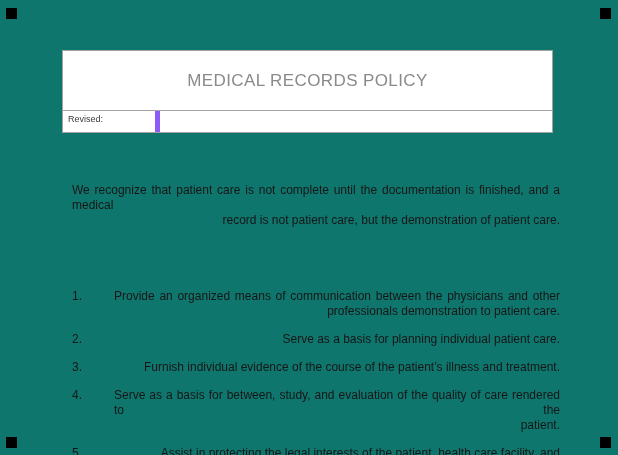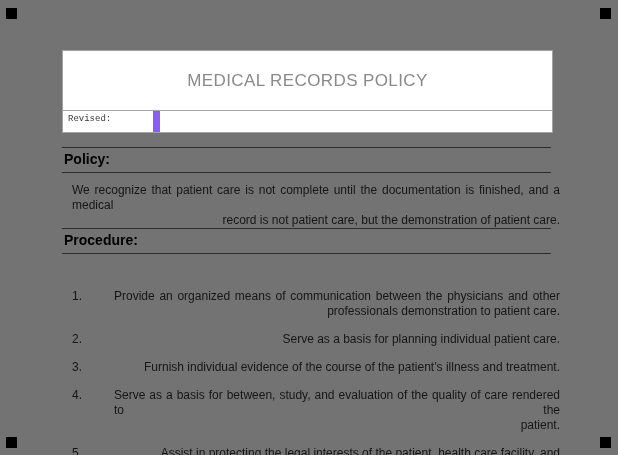--- a/index.html
+++ b/index.html
@@ -1,39 +1,39 @@
 <!DOCTYPE html>
 <html><head>
 <meta charset="utf-8">
 <style>
   html,body { margin:0; padding:0; background:#fff; }
   .page {
-    position:relative; width:618px; height:455px; background:#737373;
+    position:relative; width:618px; height:455px; background:#0f766e;
     font-family:"Liberation Sans","DejaVu Sans",sans-serif; color:#1a1a1a;
     overflow:hidden;
   }
   .corner { position:absolute; width:11px; height:11px; background:#000; }
   .corner.tl { left:6px;  top:8px; }
   .corner.tr { left:600px; top:8px; }
   .corner.bl { left:6px;  top:437px; }
   .corner.br { left:600px; top:437px; }
 
   .header-box {
     position:absolute; left:62px; top:50px; width:489px;
     border:1px solid #a3a3a3; background:#fff;
   }
   .title-row {
     height:59px; display:flex; align-items:center; justify-content:center;
     border-bottom:1px solid #a3a3a3;
     font-size:17px; color:#8a8a8a; letter-spacing:0.4px;
   }
   .revised-row { display:flex; height:21px; font-size:9px; color:#3a3a3a; }
   .revised-cell {
-    width:97px; flex:0 0 97px; border-right:7px solid #8b5cf6;
-    padding:3px 0 0 5px; box-sizing:border-box;font-family:Liberation Mono, monospace;
+    width:97px; flex:0 0 97px; border-right:5px solid #8b5cf6;
+    padding:3px 0 0 5px; box-sizing:border-box;
   }
   .revised-value-cell { flex:1; padding:3px 0 0 5px; }
 
   .rule-heading {
     position:absolute; left:62px; width:489px; box-sizing:border-box;
     border-top:1px solid #2e2e2e; border-bottom:1px solid #2e2e2e;
     padding:3px 0 4px 2px; font-weight:bold; font-size:14px;
     line-height:17px; color:#000;
   }
   .policy-heading { top:147px; }
@@ -65,28 +65,26 @@
   <div class="corner br"></div>
 
   <div class="header-box">
     <div class="title-row">MEDICAL RECORDS POLICY</div>
     <div class="revised-row">
       <div class="revised-cell">Revised:</div>
       <div class="revised-value-cell"></div>
     </div>
   </div>
 
-  <div class="rule-heading policy-heading">Policy:</div>
 
   <div class="para policy-para">
     <div class="line j">We recognize that patient care is not complete until the documentation is finished, and a medical</div>
     <div class="line">record is not patient care, but the demonstration of patient care.</div>
   </div>
 
-  <div class="rule-heading procedure-heading">Procedure:</div>
 
 
   <div class="list">
 
     <div class="item">
       <div class="num">1.</div>
       <div class="itext">
         <div class="line j">Provide an organized means of communication between the physicians and other</div>
         <div class="line">professionals demonstration to patient care.</div>
       </div>

